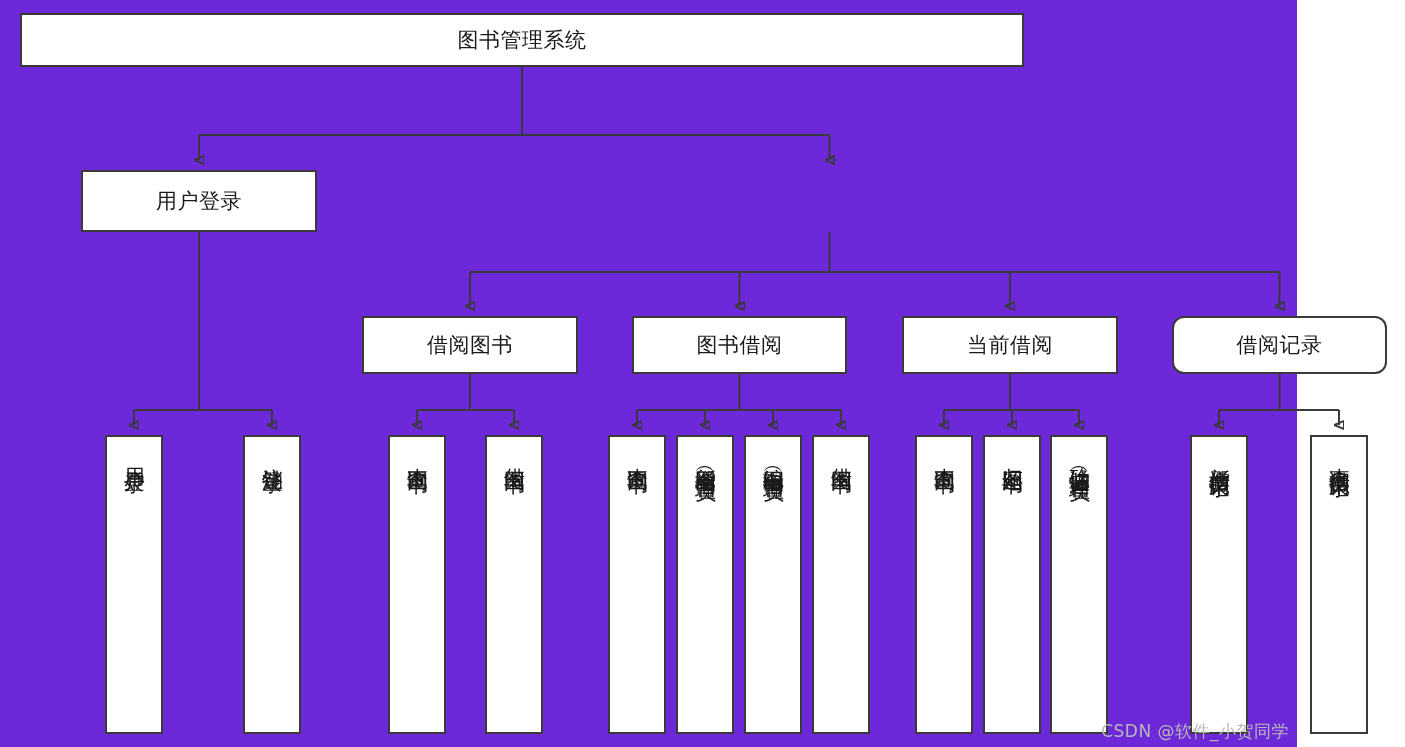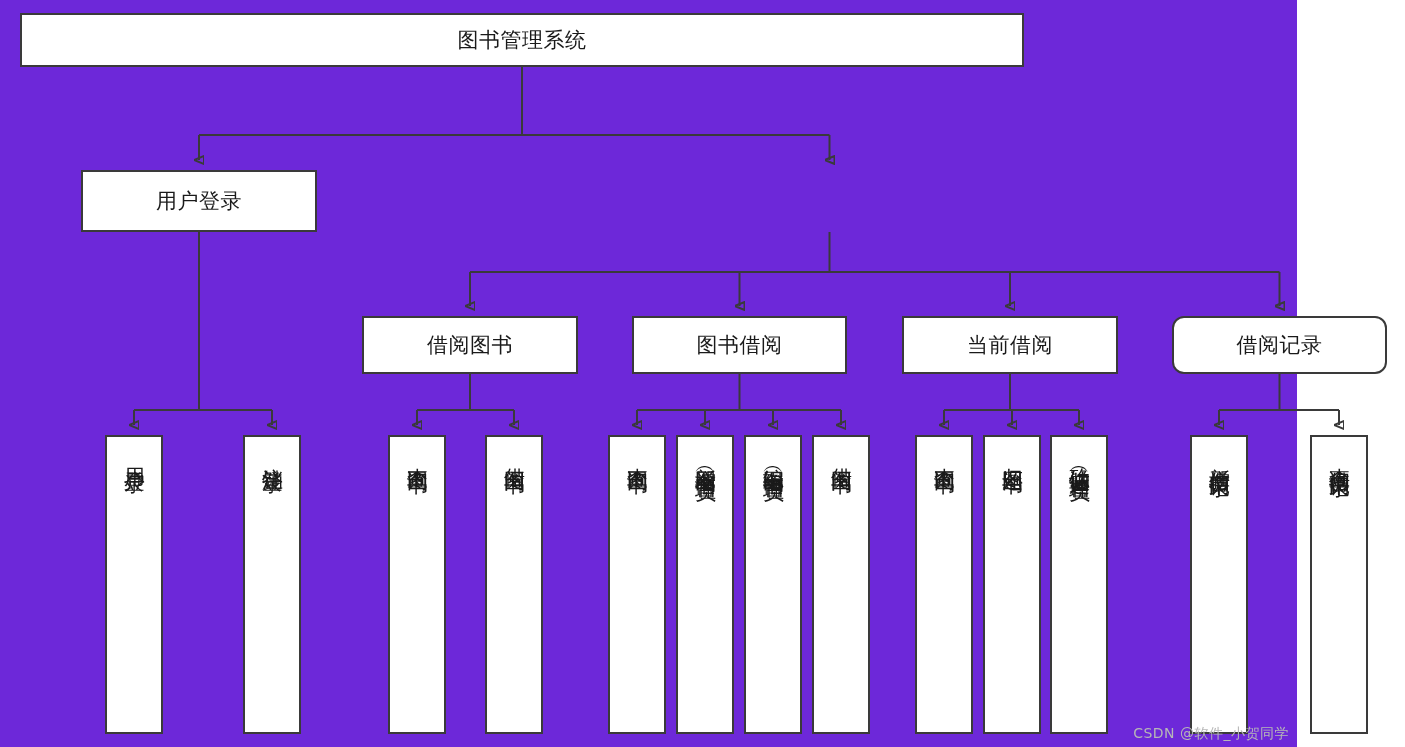--- a/index.html
+++ b/index.html
@@ -60,21 +60,21 @@
   }
   svg.links path, svg.links line {
     stroke: #3a3a3a;
     stroke-width: 2;
     fill: none;
   }
   .watermark {
     position: absolute;
     right: 8px;
     bottom: 4px;
-    font-size: 14px;
+    font-size: 17px;
     color: #b7b7b7;
     letter-spacing: 0.5px;
     white-space: nowrap;
     font-family: "DejaVu Sans", "Liberation Sans", sans-serif;
   }
 </style>
 </head>
 <body>
 
 <div id="diagram-root">

